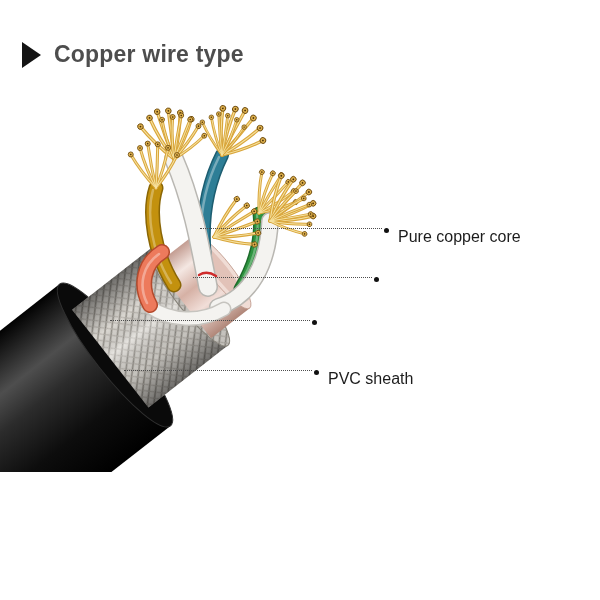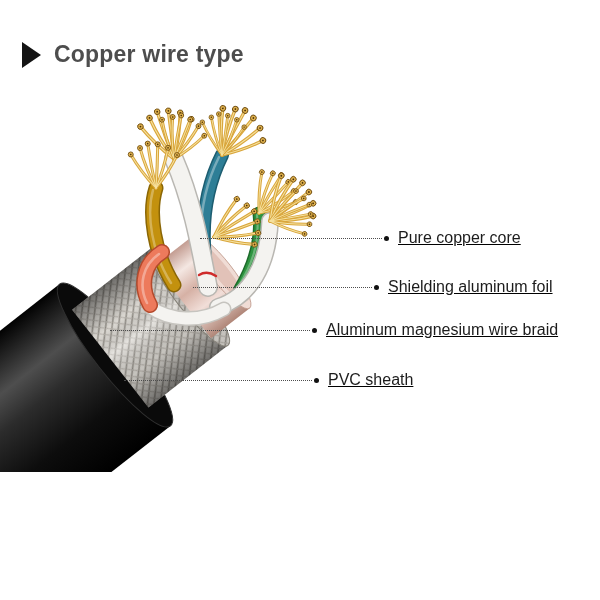--- a/index.html
+++ b/index.html
@@ -16,21 +16,21 @@
     width:0;height:0;
     border-left:19px solid #141414;
     border-top:13px solid transparent;
     border-bottom:13px solid transparent;
   }
   .section-title h1{
     margin:0;font-size:23px;font-weight:bold;color:#4d4d4d;letter-spacing:0.2px;
   }
   .figure{position:absolute;left:0;top:95px;width:320px;height:390px;}
   .callout{
-    position:absolute;display:flex;align-items:center;height:20px;text-decoration:underline;
+    position:absolute;display:flex;height:20px;
   }
   .callout .leader{
     display:block;height:0;border-top:1.6px dotted #4d4d4d;
   }
   .callout .dot{
     display:block;width:5px;height:5px;border-radius:50%;background:#111;margin-left:2px;flex:none;
   }
   .callout .callout-text{
     margin-left:9px;font-size:16px;color:#1c1c1c;white-space:nowrap;
   }
@@ -187,26 +187,24 @@
   </div>
 
   <div class="callout" id="co-1">
     <span class="leader"></span>
     <span class="dot"></span>
     <span class="callout-text">Pure copper core</span>
   </div>
   <div class="callout" id="co-2">
     <span class="leader"></span>
     <span class="dot"></span>
-    <span class="callout-text">Shielding aluminum foil</span>
   </div>
   <div class="callout" id="co-3">
     <span class="leader"></span>
     <span class="dot"></span>
-    <span class="callout-text">Aluminum magnesium wire braid</span>
   </div>
   <div class="callout" id="co-4">
     <span class="leader"></span>
     <span class="dot"></span>
     <span class="callout-text">PVC sheath</span>
   </div>
 
 
 </div>
 

